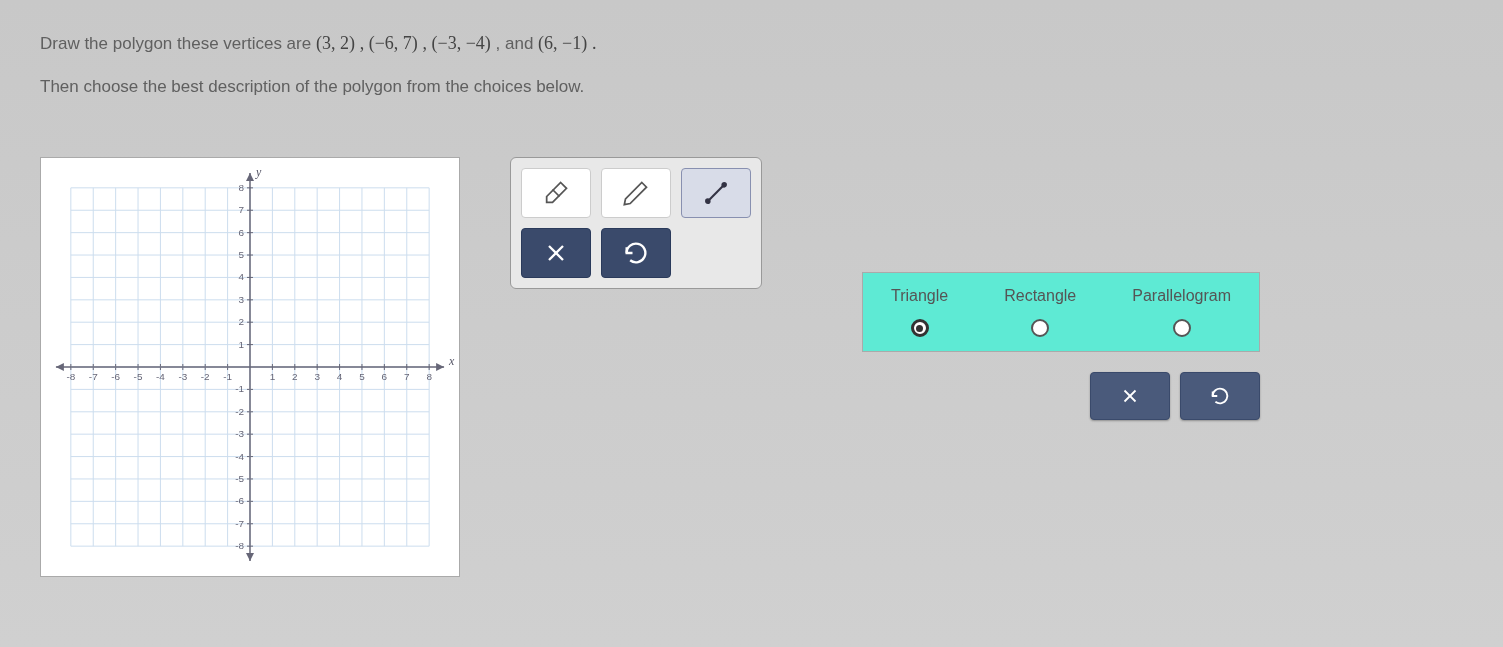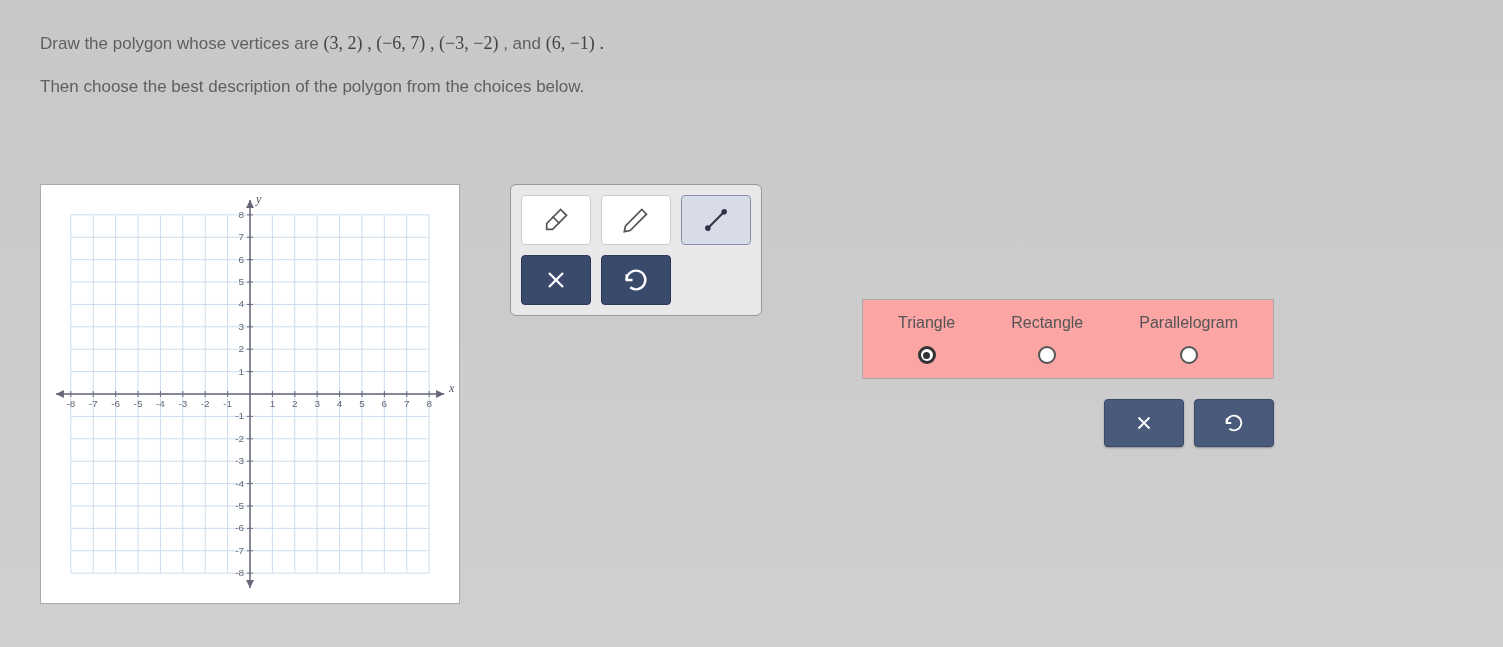--- a/index.html
+++ b/index.html
@@ -13,21 +13,21 @@
     }
     .question-text {
       font-size: 17px;
       color: #606060;
       margin-bottom: 20px;
       line-height: 1.5;
     }
     .question-line2 {
       font-size: 17px;
       color: #606060;
-      margin-bottom: 87px;
+      margin-bottom: 60px;
     }
     .math {
       color: #444;
       font-family: 'Times New Roman', serif;
       font-size: 18px;
     }
     .main-area {
       display: flex;
       align-items: flex-start;
       gap: 50px;
@@ -75,24 +75,24 @@
       color: #fff;
     }
     .tool-btn svg { width: 28px; height: 28px; }
     .dark svg { stroke: #fff; }
 
     .right-panel {
       margin-left: 50px;
       margin-top: 115px;
     }
     .choices-box {
-      background: #fca5a5;
+      background: #5eead4;
       border: 1px solid #aaa;
       display: flex;
-      padding: 8px 7px;
+      padding: 8px 0;
     }
     .choice {
       flex: 1;
       text-align: center;
       padding: 6px 28px;
       display: flex;
       flex-direction: column;
       align-items: center;
       gap: 14px;
     }
@@ -144,26 +144,26 @@
     .action-btn svg { stroke: #fff; width: 22px; height: 22px; }
     .grid-line { stroke: #cde; stroke-width: 1; }
     .axis-line { stroke: #667; stroke-width: 1.5; }
     .tick-label { font-size: 10px; fill: #667; font-family: Arial; }
     .axis-label { font-size: 12px; fill: #556; font-style: italic; font-family: 'Times New Roman'; }
   </style>
 </head>
 <body>
 
 <div class="question-text">
-  <span>Draw the polygon whose vertices are </span>
+  <span>Draw the polygon these vertices are </span>
   <span class="math">(3,  2)</span>
   <span class="math">, </span>
   <span class="math">(−6,  7)</span>
   <span class="math">, </span>
-  <span class="math">(−3,  −2)</span>
+  <span class="math">(−3,  −4)</span>
   <span>, and </span>
   <span class="math">(6,  −1)</span>
   <span class="math">.</span>
 </div>
 <div class="question-line2">Then choose the best description of the polygon from the choices below.</div>
 
 <div class="main-area">
   <div class="graph-container">
     <svg class="graph-svg" viewBox="0 0 420 420">
       <g id="gridlines">

